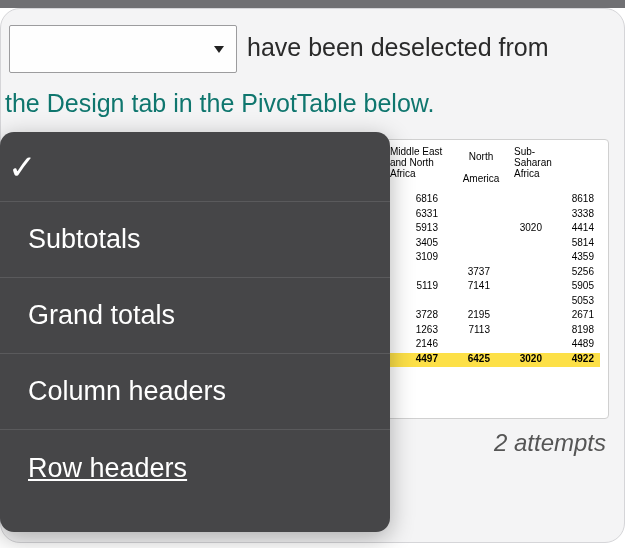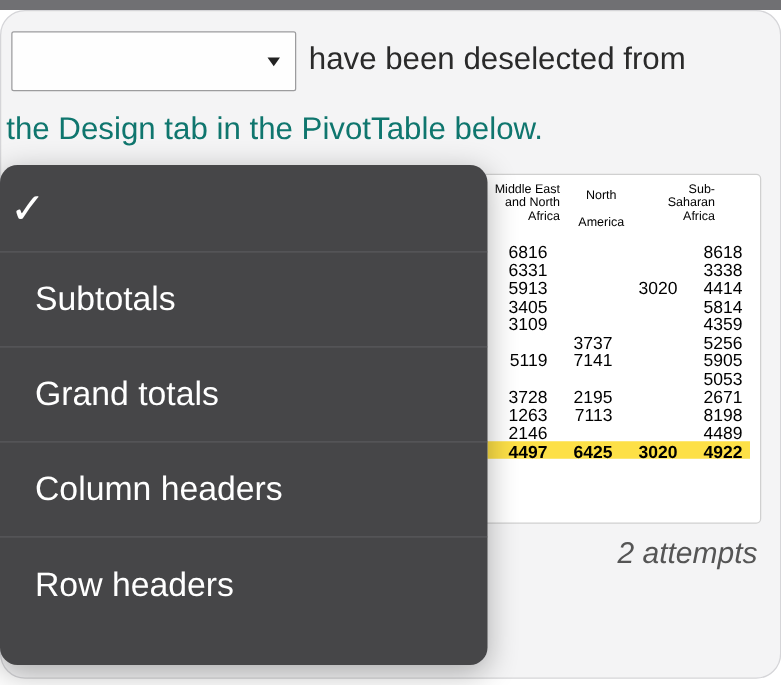--- a/index.html
+++ b/index.html
@@ -102,37 +102,37 @@
     font-size: 27px;
     color: #fff;
     cursor: pointer;
   }
   .menu .mi.first {
     height: 70px;
     padding-left: 8px;
     font-size: 34px;
     font-weight: 300;
   }
-  .menu .mi.last { border-bottom: none; }
+  .menu .mi.last { border-bottom: none; text-decoration: underline; }
 
   
   .pv-wrap {
     position: absolute;
     right: 8px; top: 6px;
     width: 210px;
   }
   .pv-hdr {
     display: flex;
     font-size: 10px;
     color: #000;
     margin-bottom: 3px;
   }
-  .hcol { width: 62px; text-align: right; line-height: 11px; padding-right: 4px;}
+  .hcol { width: 62px; text-align: left; line-height: 11px; padding-right: 4px;}
   .hcolN { width: 62px; text-align: center; line-height: 22px; padding-right:4px;}
-  .pv-rows { font-size: 14px; color: #000; }
+  .pv-rows { font-size: 10px; color: #000; }
   .pv-row { display: flex; height: 14.5px; }
   .pv-row.total { font-weight: bold; background: #fde047; }
   .pcell { width: 52px; text-align: right; padding-right: 4px; }
 </style>
 </head>
 <body>
 
 <div class="topbar"></div>
 
 <div class="card">

